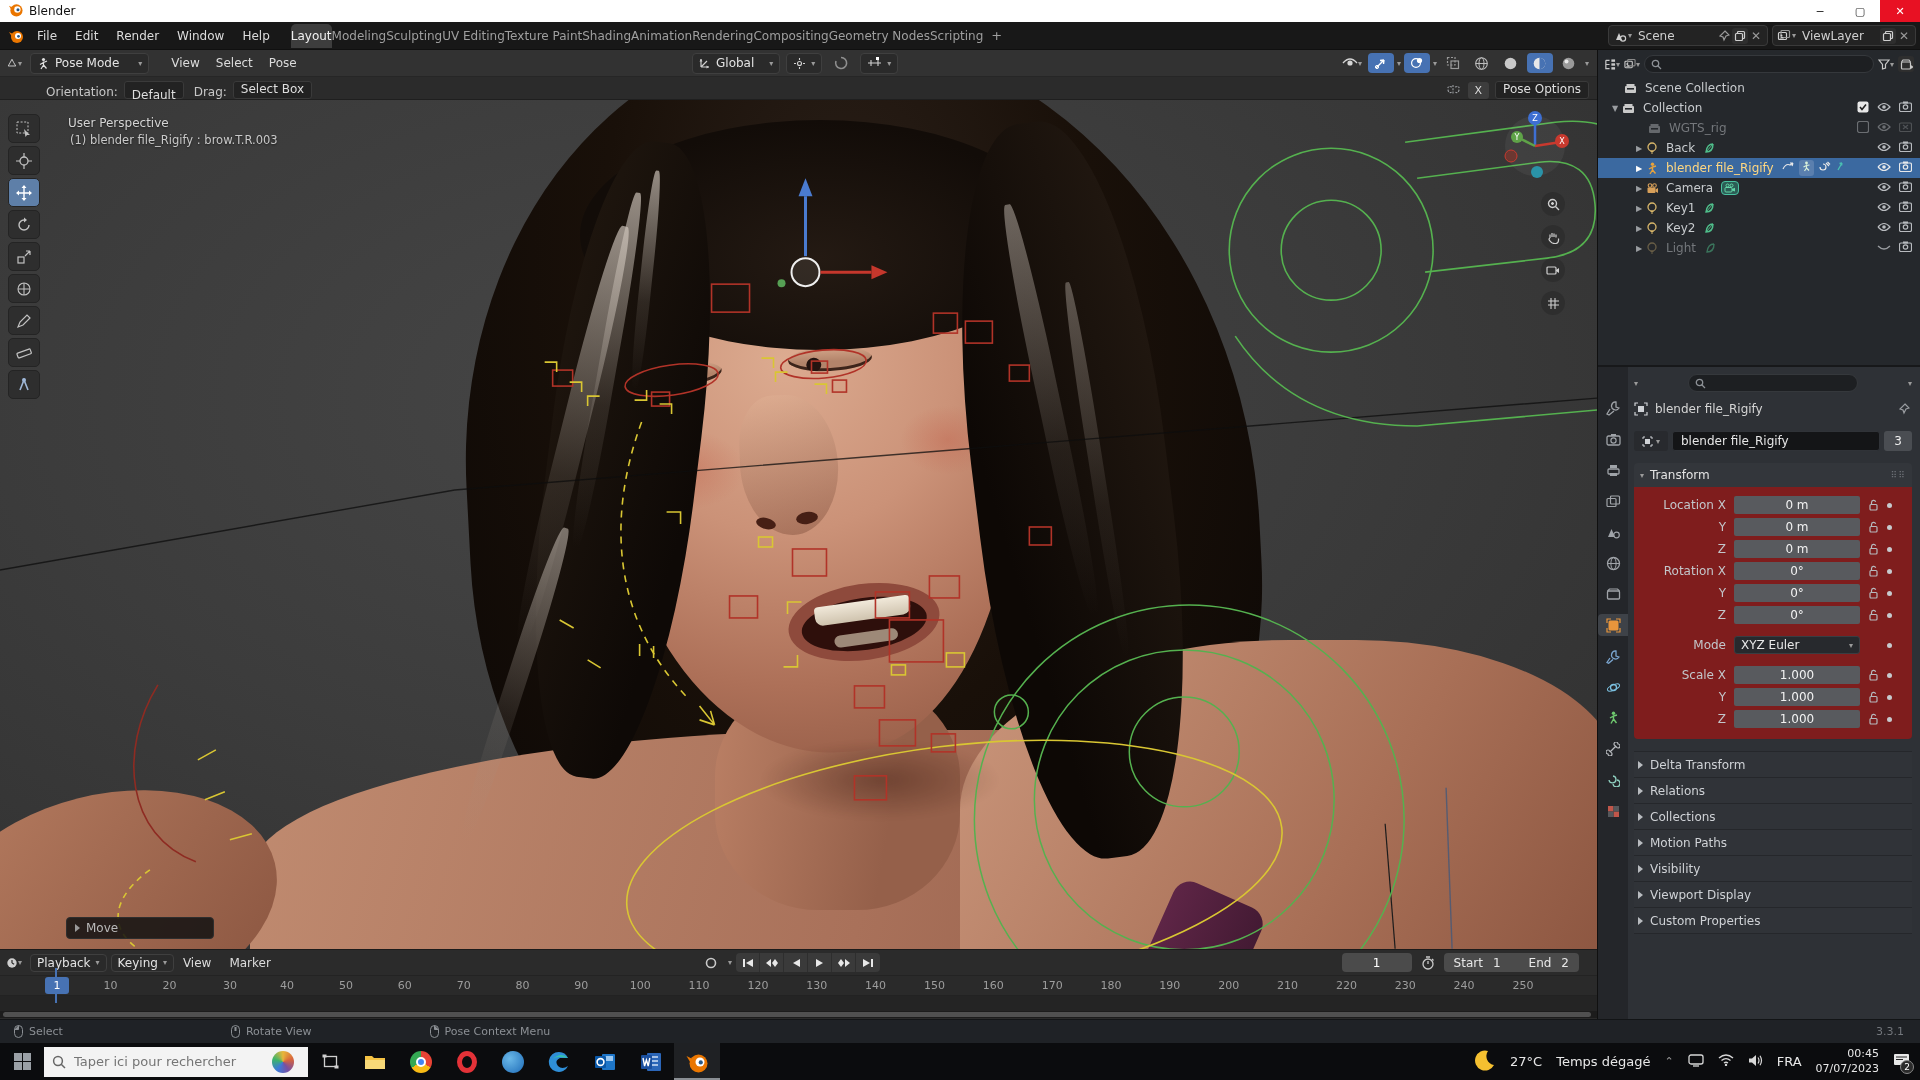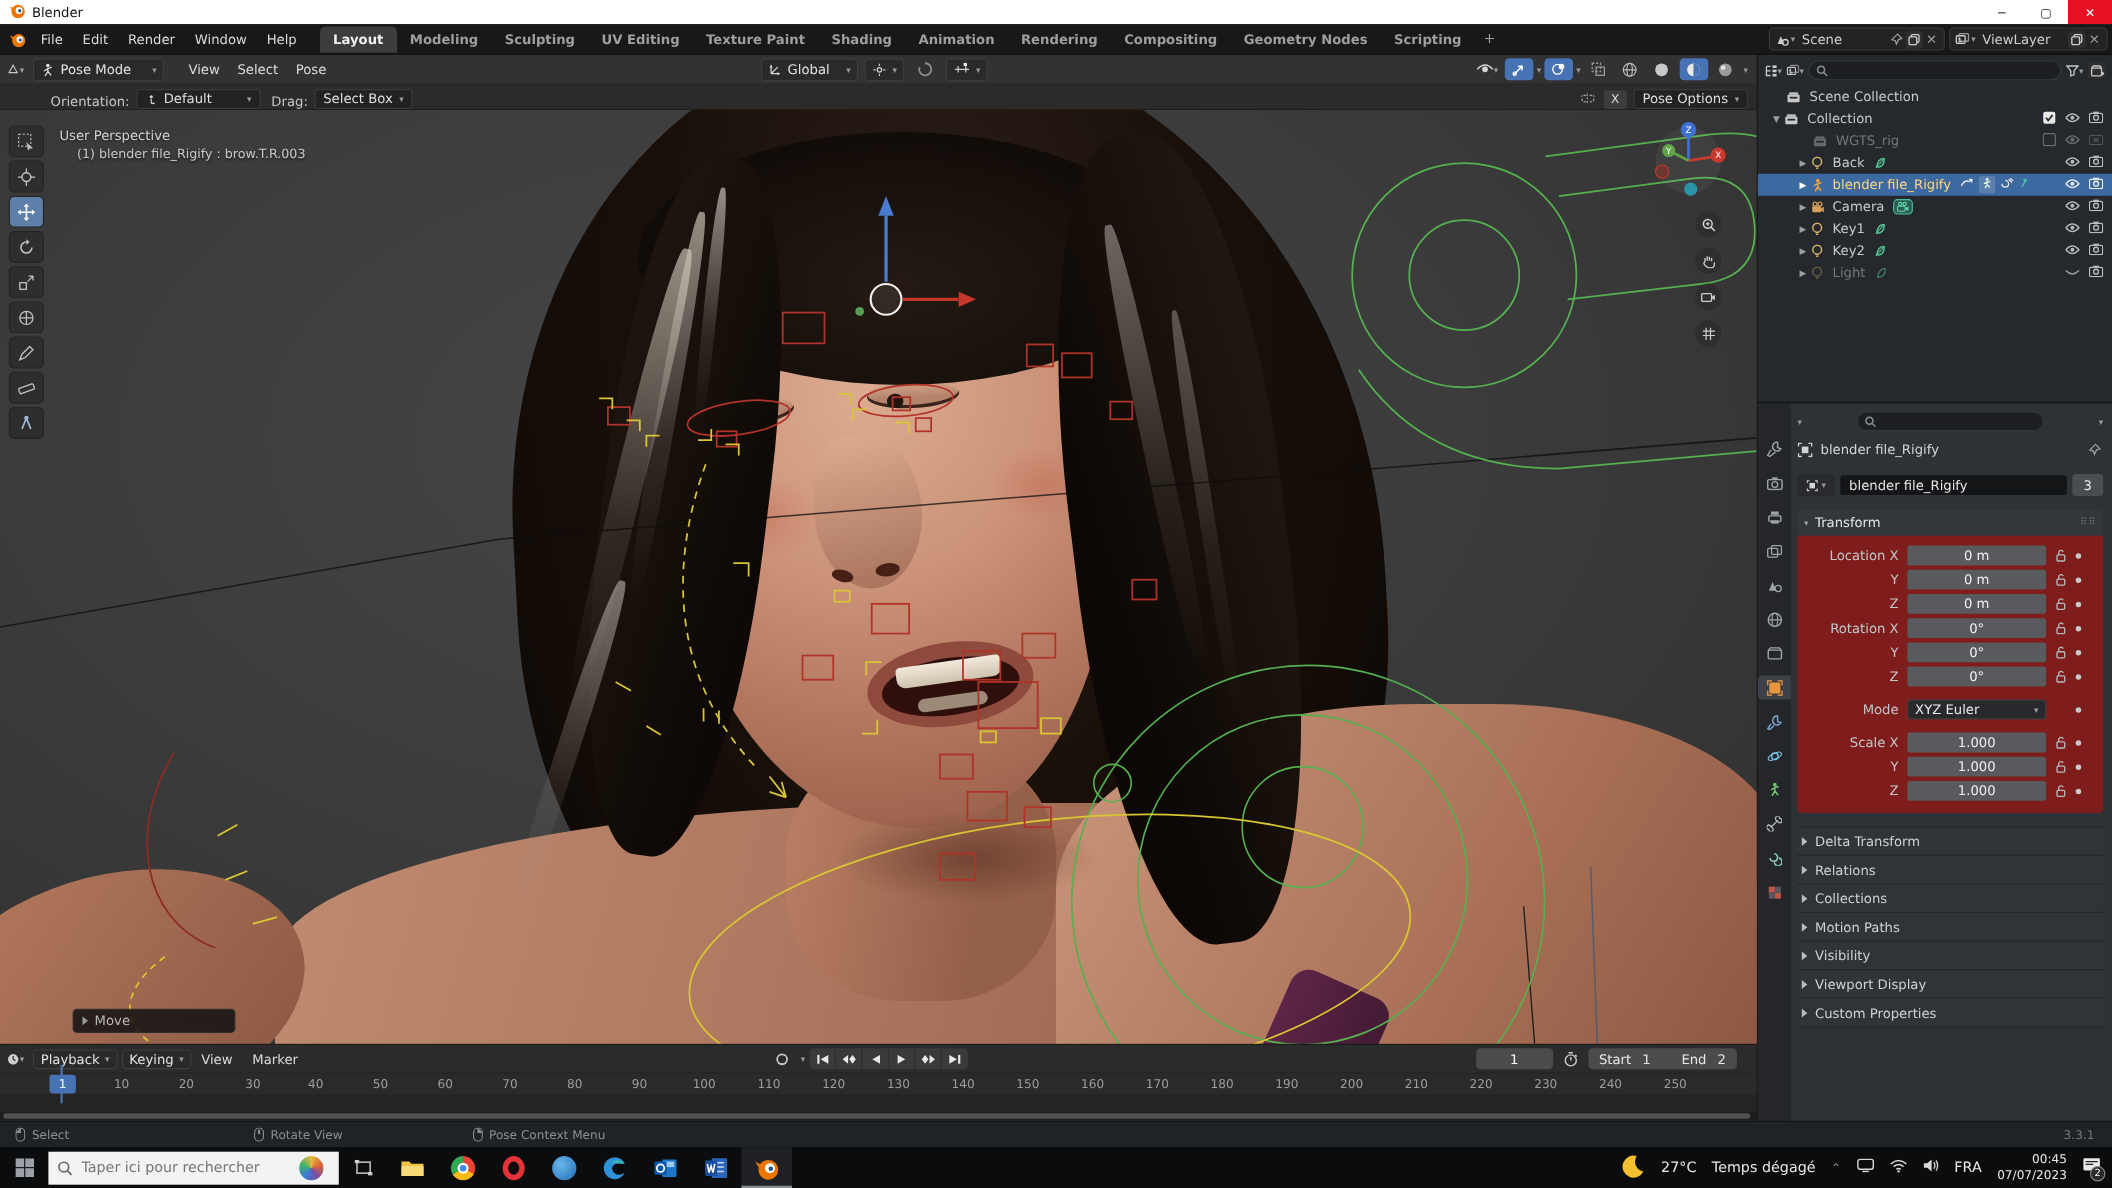--- a/index.html
+++ b/index.html
@@ -12,21 +12,21 @@
   .titlebar { height:22px; background:#ffffff; display:flex; align-items:center; color:#111; font-size:12px; }
   .titlebar .t-icon { margin:0 6px 0 8px; }
   .win-controls { margin-left:auto; display:flex; height:22px; }
   .win-btn { width:40px; height:22px; display:flex; align-items:center; justify-content:center; color:#222; font-size:11px; }
   .win-btn.close { background:#e81123; color:#fff; }
 
   
   .topbar { height:28px; background:#181818; display:flex; align-items:center; border-bottom:1px solid #101010; position:relative; }
   .menu-item { padding:4px 9px; color:#dcdcdc; border-radius:4px; }
   .ws-tabs { display:flex; margin-left:12px; align-items:center; }
-  .ws-tab { padding:5px 12px; color:#9f9f9f; border-radius:5px 5px 0 0;font-weight:bold; }
+  .ws-tab { padding:5px 0; color:#9f9f9f; border-radius:5px 5px 0 0; }
   .ws-tab.active { background:#3d3d3d; color:#f0f0f0; }
   .ws-add { color:#9f9f9f; padding:0 8px; font-size:13px; }
   .top-right { margin-left:auto; display:flex; align-items:center; gap:4px; padding-right:4px; }
   .sel-group { display:flex; align-items:center; background:#232323; border:1px solid #3a3a3a; border-radius:4px; height:21px; padding:0 3px; }
   .sel-group .lbl { color:#cfcfcf; padding:0 6px; min-width:84px; }
   .mini-ic { width:16px; height:16px; display:inline-flex; align-items:center; justify-content:center; color:#9a9a9a; }
   .chip { background:#2e2e2e; border-radius:3px; }
 
   
   .main { position:absolute; top:50px; left:0; width:1920px; height:969px; display:flex; }
@@ -39,28 +39,28 @@
   .dd { display:flex; align-items:center; gap:5px; background:#2a2a2a; border:1px solid #3f3f3f; border-radius:4px; height:21px; padding:0 6px; color:#e3e3e3; }
   .hdr-center { position:absolute; left:692px; display:flex; align-items:center; gap:6px; }
   .hdr-right { position:absolute; right:8px; display:flex; align-items:center; gap:3px; }
   .tgl { width:26px; height:20px; border-radius:4px; background:#2a2a2a; display:flex; align-items:center; justify-content:center; }
   .tgl.on { background:#4772b3; }
   .tgl.plain { background:transparent; }
   .carat { color:#9a9a9a; font-size:8px; }
 
   
   .tool-settings { height:23px; background:#2b2b2b; display:flex; align-items:flex-end; border-bottom:1px solid #1f1f1f; padding-left:46px; position:relative; color:#c7c7c7; }
-  .ts-dd { display:flex; align-items:center; gap:6px; background:#222; border:1px solid #3a3a3a; border-radius:3px; height:18px; padding:0 7px; margin:0 10px 0 6px; color:#dfdfdf; }
+  .ts-dd { display:flex; align-items:center; gap:6px; background:#222; border:1px solid #3a3a3a; border-radius:3px; height:18px; padding:0 7px; margin:0 10px 0 6px; color:#dfdfdf;flex-direction:column; }
   .ts-right { position:absolute; right:8px; display:flex; align-items:center; gap:6px; }
   .xbtn { background:#3d3d3d; color:#ddd; border-radius:3px; height:17px; padding:0 7px; display:flex; align-items:center; font-size:11px; }
 
   
   .viewport { position:relative; flex:1; overflow:hidden;
     background:radial-gradient(ellipse at 42% 35%, #464646 0%, #3c3c3c 48%, #2f2f2f 100%); }
-  .vp-text { position:absolute; left:54px; top:16px; color:#d4d4d4; font-size:12px; text-shadow:0 1px 2px #0008; }
+  .vp-text { position:absolute; left:68px; top:16px; color:#d4d4d4; font-size:12px; text-shadow:0 1px 2px #0008; }
   .vp-text2 { position:absolute; left:70px; top:33px; color:#c9c9c9; font-size:11.5px; text-shadow:0 1px 2px #0008; }
 
   
   .hairA { left:468px; top:-70px; width:790px; height:950px; border-radius:46% 54% 42% 46%;
     background:radial-gradient(ellipse at 50% 28%, #2c211a 0%, #191009 45%, #0b0705 100%); transform:rotate(-3deg); }
   .streak { background:linear-gradient(180deg, rgba(216,206,196,.65), rgba(160,150,140,.18) 60%, transparent); border-radius:40%; }
   .body1 { left:250px; top:630px; width:1380px; height:320px; border-radius:45% 35% 0 0;
     background:linear-gradient(105deg,#c08b70 0%, #a9715a 45%, #7e4b38 100%); }
   .shoulderR { left:960px; top:540px; width:660px; height:340px; border-radius:50% 40% 0 0;
     background:linear-gradient(120deg,#cb977c 0%, #a86f56 60%, #8a543f 100%); }

